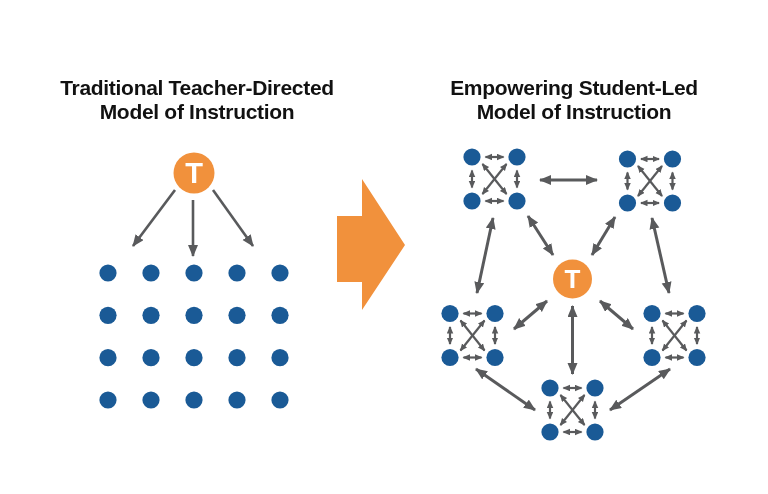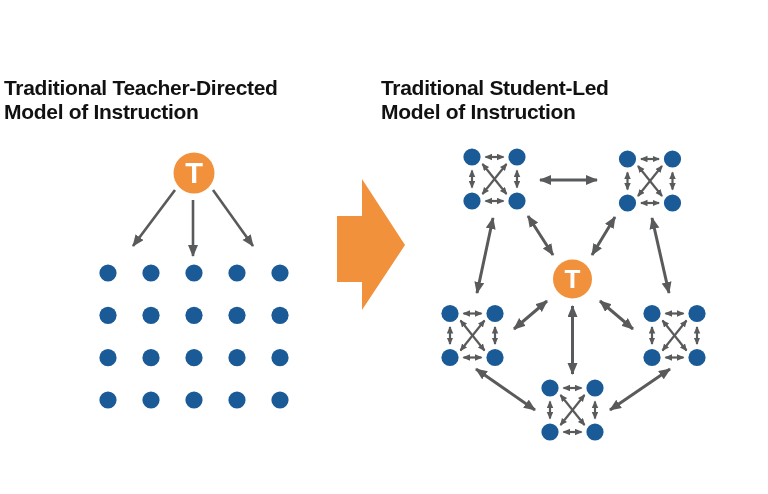--- a/index.html
+++ b/index.html
@@ -10,21 +10,21 @@
   .stage {
     position: relative;
     width: 768px;
     height: 494px;
     background: var(--bg, #ffffff);
     overflow: hidden;
   }
   .panel-title {
     position: absolute;
     top: 76px;
-    text-align: left;
+    text-align: center;
     font-weight: bold;
     font-size: 21px;
     line-height: 24px;
     letter-spacing: -0.3px;
     color: var(--title-color, #111111);
   }
   #title-left  { left: 4px;   width: 386px; }
   #title-right { left: 381px; width: 386px; }
   #diagram-svg { position: absolute; left: 0; top: 0; }
 </style>
@@ -32,21 +32,21 @@
 <body>
 
 <div class="stage">
 
   <div class="panel-title" id="title-left">
     <div>Traditional Teacher-Directed</div>
     <div>Model of Instruction</div>
   </div>
 
   <div class="panel-title" id="title-right">
-    <div>Traditional Student-Led</div>
+    <div>Empowering Student-Led</div>
     <div>Model of Instruction</div>
   </div>
 
   <svg id="diagram-svg" width="768" height="494" viewBox="0 0 768 494">
     <defs>
       <marker id="hb" markerUnits="userSpaceOnUse" markerWidth="14" markerHeight="12" refX="11" refY="5" orient="auto-start-reverse">
         <path d="M0,0 L12,5 L0,10 Z" fill="#595A5C"></path>
       </marker>
       <marker id="hs" markerUnits="userSpaceOnUse" markerWidth="10" markerHeight="9" refX="6.5" refY="3.25" orient="auto-start-reverse">
         <path d="M0,0 L7.5,3.25 L0,6.5 Z" fill="#595A5C"></path>

